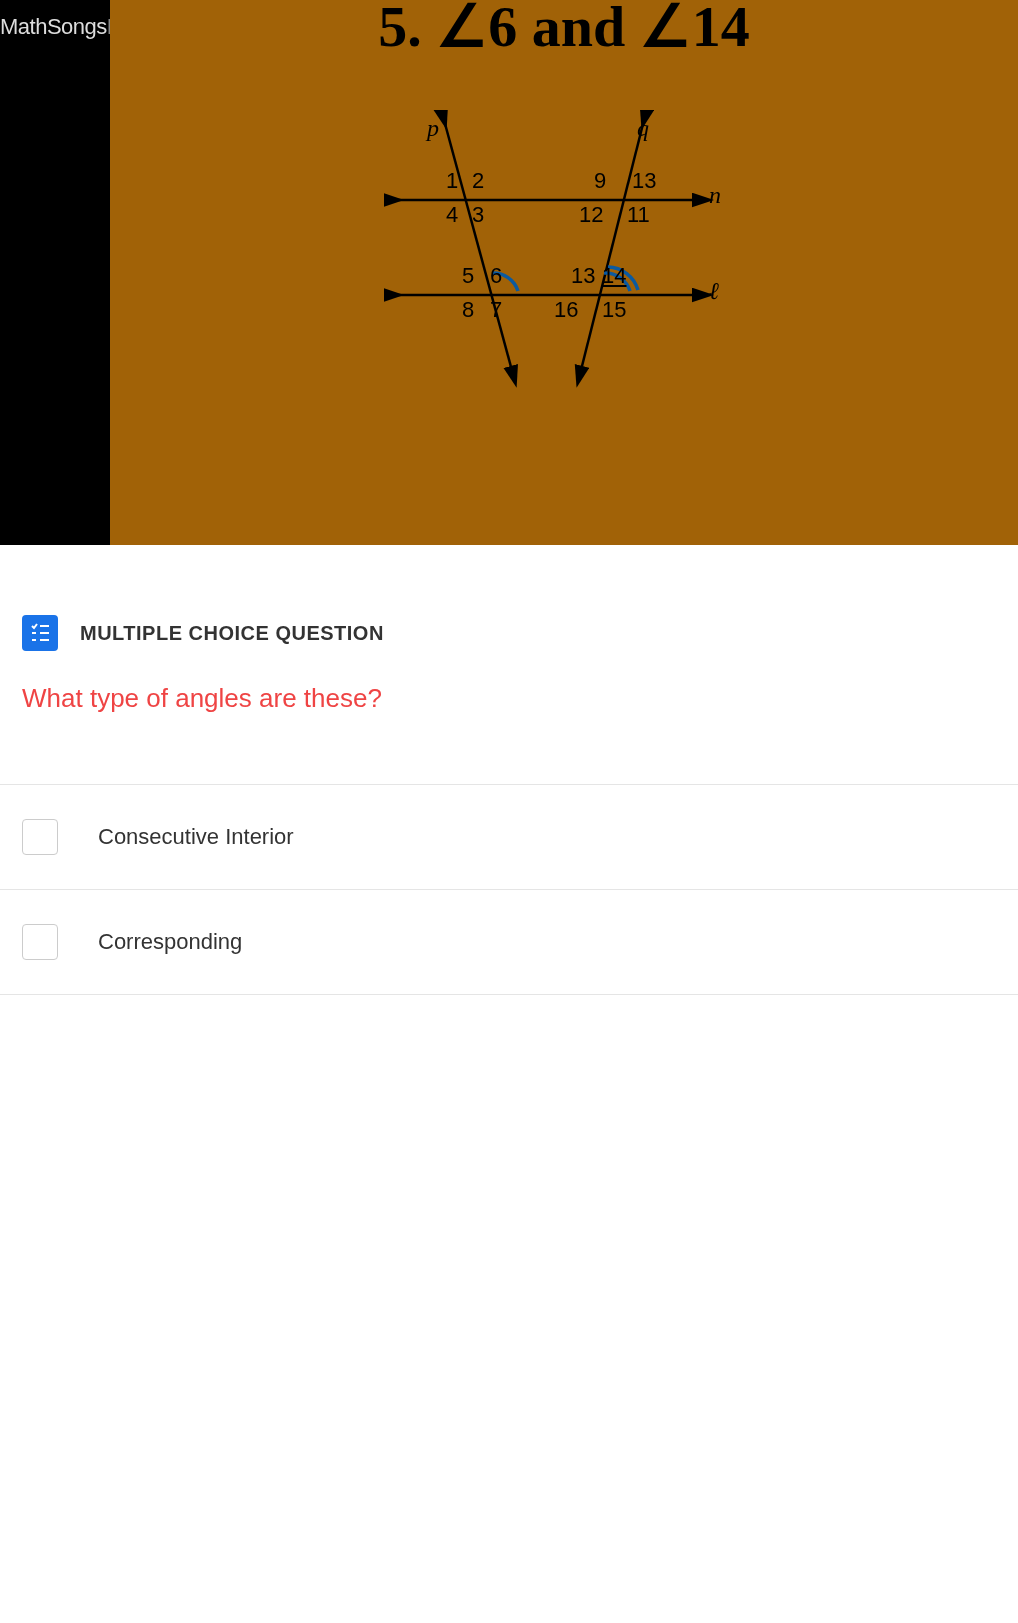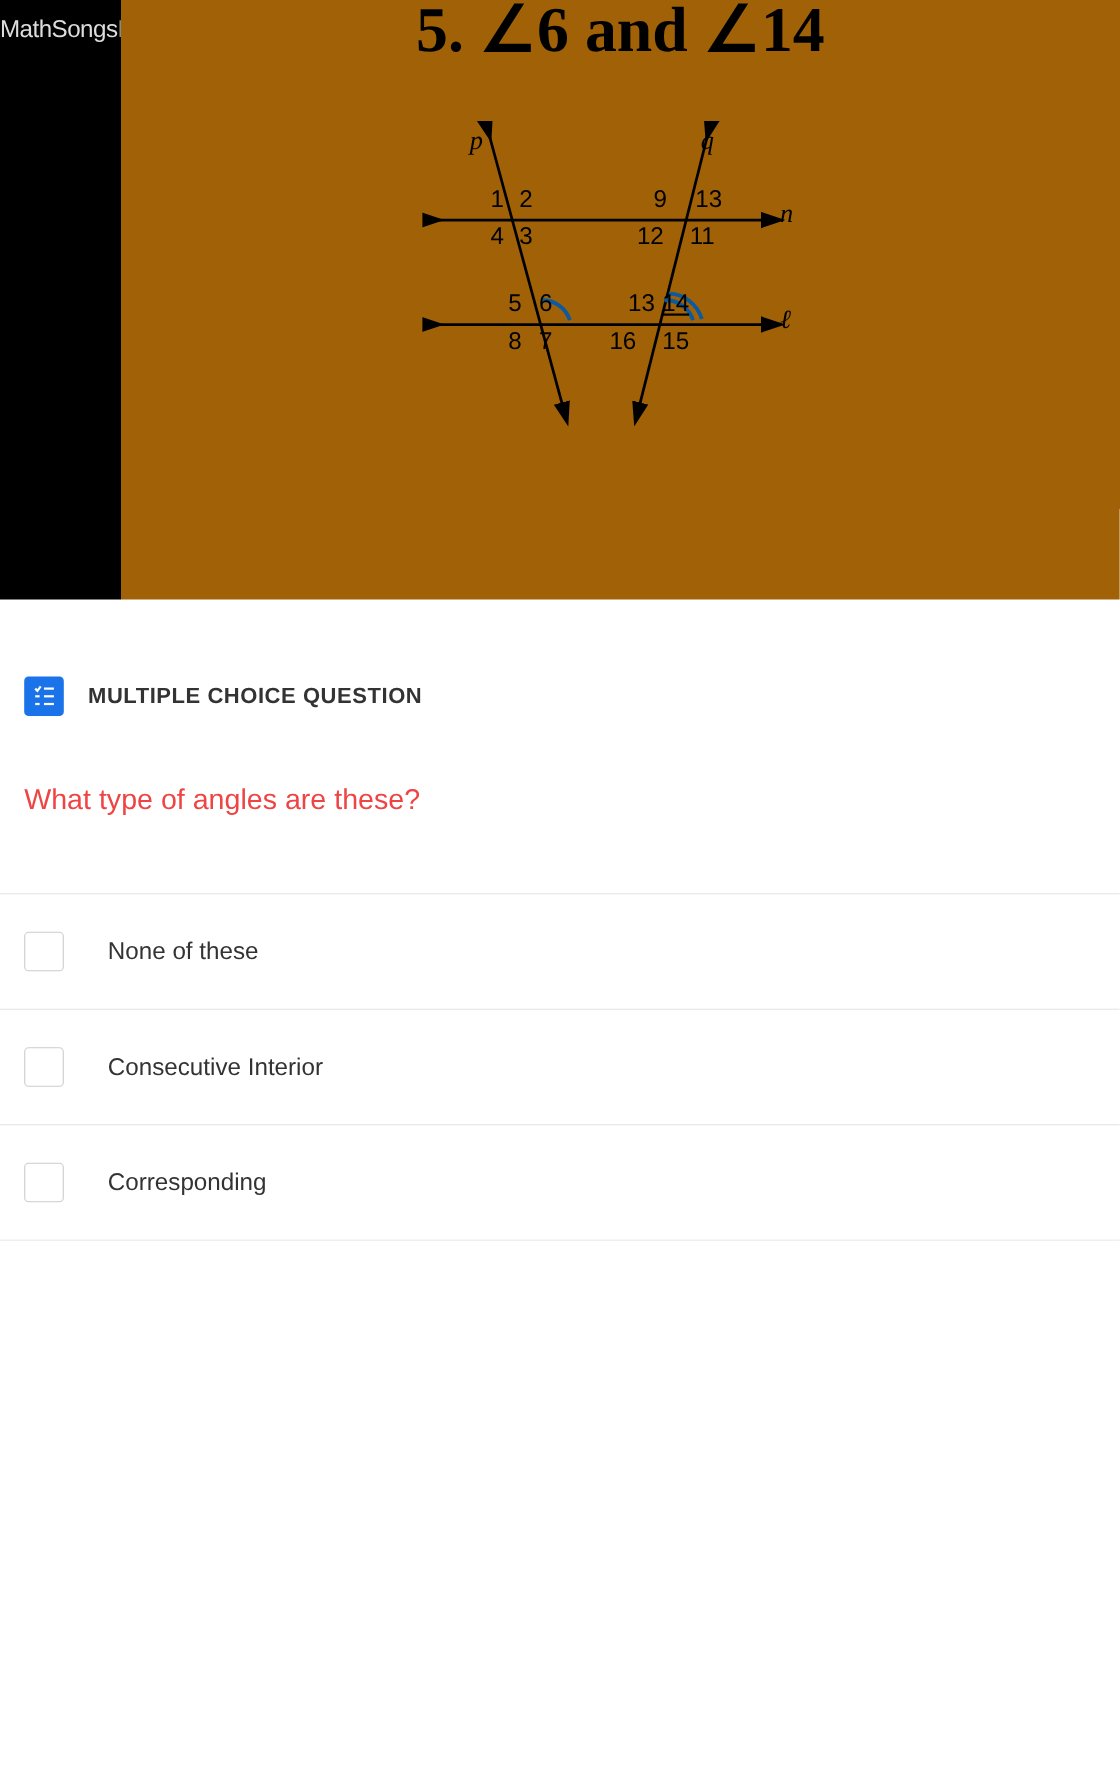--- a/index.html
+++ b/index.html
@@ -73,21 +73,21 @@
     
     .question-area {
       padding: 0;
       background: #fff;
     }
     .spacer { height: 70px; }
     .question-header {
       display: flex;
       align-items: center;
       padding: 0 22px;
-      margin-bottom: 60px;
+      margin-bottom: 32px;
     }
     .mc-icon {
       width: 36px;
       height: 36px;
       background: #1a73e8;
       border-radius: 4px;
       display: flex;
       align-items: center;
       justify-content: center;
       margin-right: 22px;
@@ -204,24 +204,20 @@
         <rect x="10" y="16" width="9" height="2" fill="#fff"></rect>
       </svg>
     </div>
     <div class="mc-label">MULTIPLE CHOICE QUESTION</div>
   </div>
   <div class="question-text">What type of angles are these?</div>
 
   <div class="options">
     <div class="option">
       <div class="checkbox"></div>
-      <div class="option-label">None of these</div>
-    </div>
-    <div class="option">
-      <div class="checkbox"></div>
       <div class="option-label">Consecutive Interior</div>
     </div>
     <div class="option">
       <div class="checkbox"></div>
       <div class="option-label">Corresponding</div>
     </div>
   </div>
 </div>
 
 </body></html>

